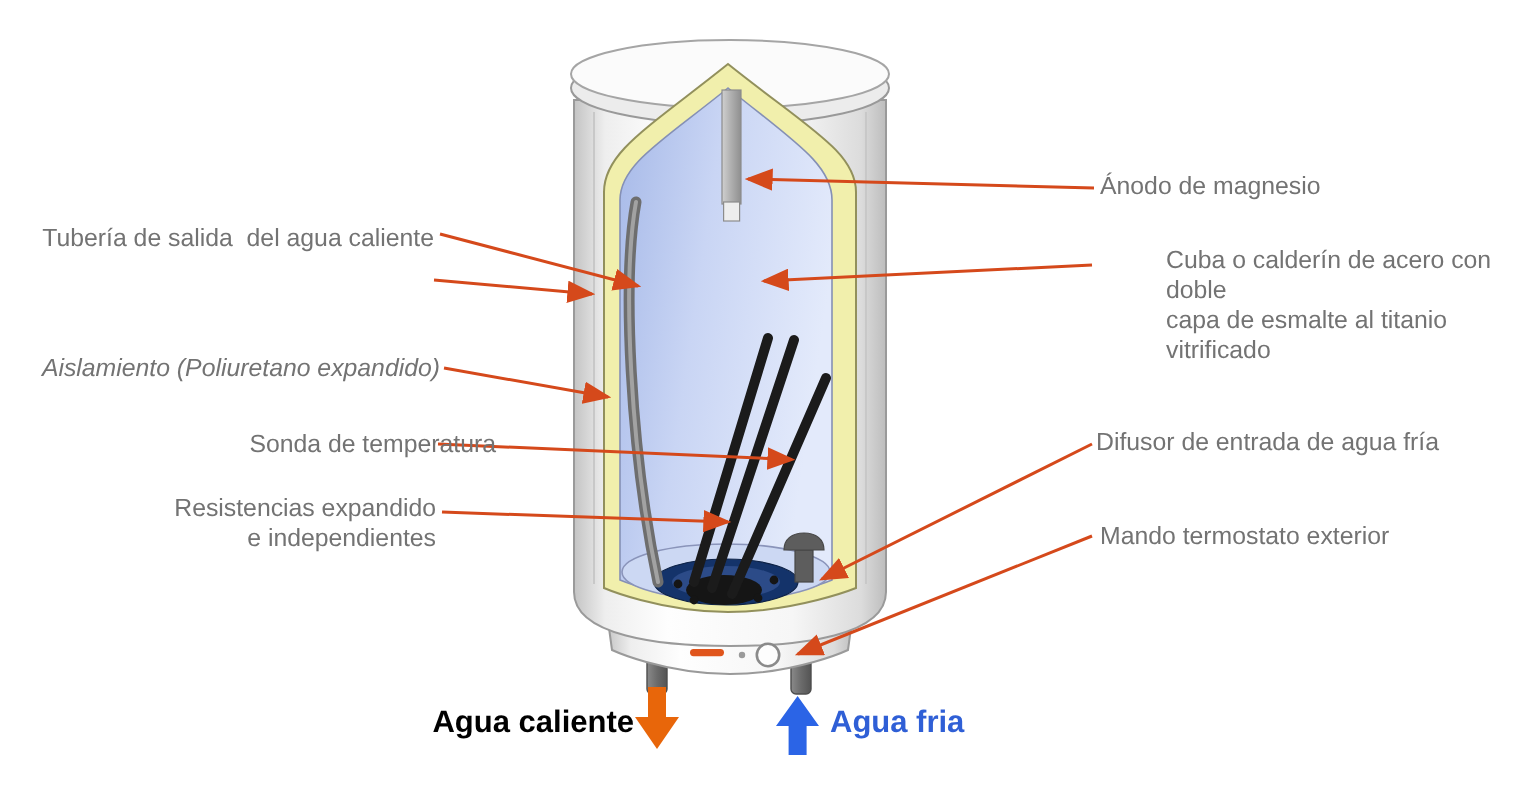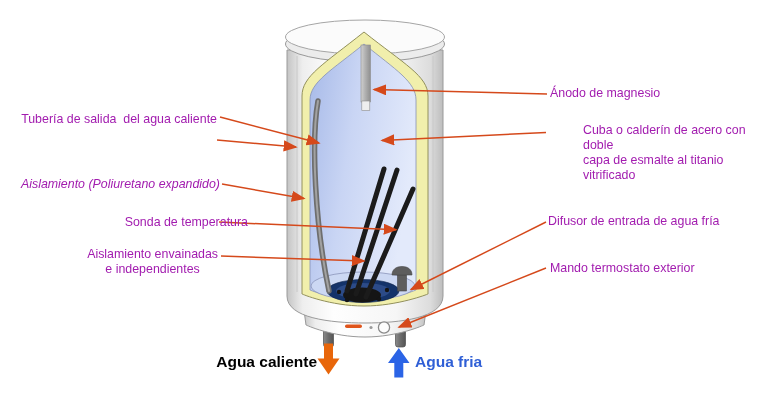--- a/index.html
+++ b/index.html
@@ -3,24 +3,24 @@
 <meta charset="utf-8">
 <style>
   html,body{margin:0;padding:0;background:#ffffff;}
   #stage{
     position:relative;width:768px;height:400px;background:#ffffff;overflow:hidden;
     font-family:"Liberation Sans","DejaVu Sans",sans-serif;
   }
   #heater-svg{position:absolute;left:0;top:0;}
   .lbl{
     position:absolute;
-    font-size:12.4px;line-height:15px;color:#a21caf;
+    font-size:12.4px;line-height:15px;color:#737373;
     white-space:pre-wrap;
   }
-  .lbl.r-align{text-align:center;margin-left:16px;}
+  .lbl.r-align{text-align:right;margin-left:16px;}
   .flow{
     position:absolute;top:352px;
     font-size:15.5px;font-weight:bold;line-height:20px;white-space:nowrap;
   }
   .flow.hot{right:451px;color:#000000;}
   .flow.cold{left:415px;color:#2f5fd6;}
 </style>
 </head>
 <body>
 
@@ -126,21 +126,21 @@
       <line x1="546" y1="268" x2="399" y2="327" marker-end="url(#ah)"></line>
     </g>
 
     <path d="M324,343.5 L333,343.5 L333,358.5 L339.5,358.5 L328.5,374.5 L317.5,358.5 L324,358.5 Z" fill="#e8660a"></path>
     <path d="M398.8,348 L409.5,363 L403.3,363 L403.3,377.5 L394.3,377.5 L394.3,363 L388,363 Z" fill="#2b64e6"></path>
   </svg>
 
   <div class="lbl r-align" style="right:551px;top:112px;">Tubería de salida  del agua caliente</div>
   <div class="lbl r-align" style="right:548px;top:177px;font-style:italic;">Aislamiento (Poliuretano expandido)</div>
   <div class="lbl r-align" style="right:520px;top:215px;">Sonda de temperatura</div>
-  <div class="lbl r-align" style="right:550px;top:247px;">Aislamiento envainadas
+  <div class="lbl r-align" style="right:550px;top:247px;">Resistencias expandido
 e independientes</div>
 
   <div class="lbl" style="left:550px;top:86px;">Ánodo de magnesio</div>
   <div class="lbl" style="left:548px;top:123px;margin-left:35px;">Cuba o calderín de acero con doble
 capa de esmalte al titanio vitrificado</div>
   <div class="lbl" style="left:550px;top:261px;">Mando termostato exterior</div>
   <div class="lbl" style="left:548px;top:214px;">Difusor de entrada de agua fría</div>
 
   <div class="flow hot">Agua caliente</div>
   <div class="flow cold">Agua fria</div>

